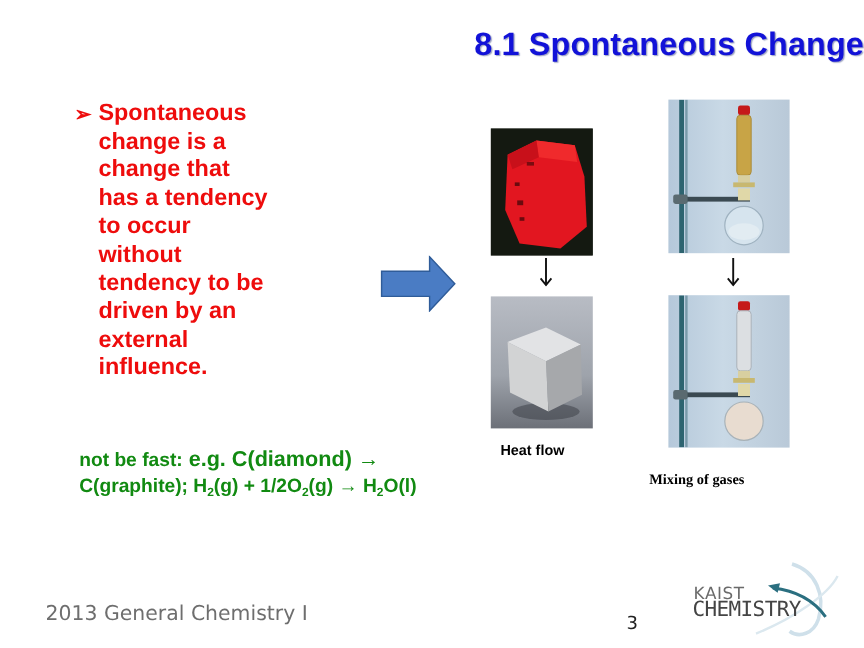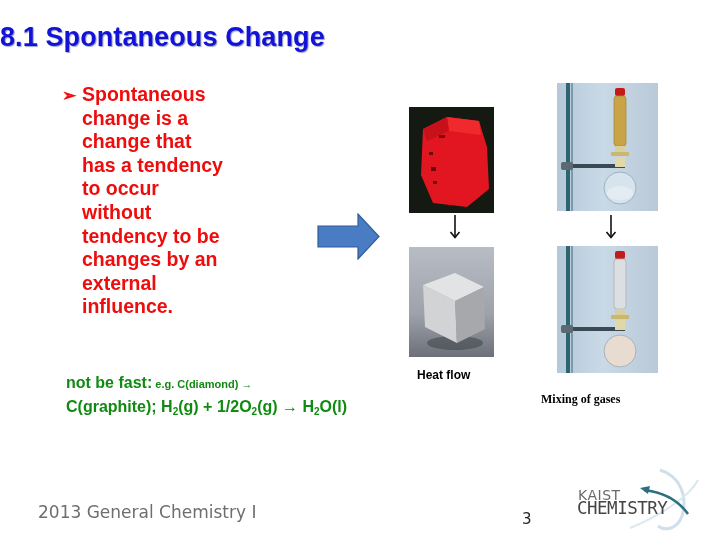--- a/index.html
+++ b/index.html
@@ -2,39 +2,39 @@
 <html><head>
   <meta charset="utf-8">
   <style>
     html, body { margin: 0; padding: 0; }
     body {
       width: 720px; height: 540px; background: #ffffff; position: relative; overflow: hidden;
       font-family: "Liberation Sans", sans-serif;
     }
     .abs { position: absolute; }
     .title {
-      left: 0; top: 22px; width: 720px; text-align: left;
+      left: 0; top: 22px; width: 720px; text-align: right;
       font-size: 27px; font-weight: bold; color: #1212d8;
       text-shadow: 1px 1px 1px #9aa0c0;
       letter-spacing: 0.1px;
     }
     .bullet {
       left: 62px; top: 83px; width: 190px;
       color: #ee0c0c; font-weight: bold; font-size: 19.5px; line-height: 23.6px;
     }
     .bullet .marker {
       position: absolute; left: 0; top: 1px; font-size: 17px; color: #ee0c0c;
     }
     .bullet .lines { margin-left: 20px; }
     .bullet .lines span { display: block; white-space: nowrap; }
     .note {
       left: 66px; top: 372px; width: 340px;
       color: #118a11; font-weight: bold; font-size: 16px; line-height: 21.5px;
     }
-    .note .small { font-size: 11px; }
+    .note .small { font-size: 18px; }
     .note sub { font-size: 10px; vertical-align: -3px; line-height: 0; }
     .note .line { display: block; white-space: nowrap; }
     .photo { overflow: hidden; }
     .red-cube { left: 409px; top: 107px; width: 85px; height: 106px; background: #151a12; }
     .steel-cube { left: 409px; top: 247px; width: 85px; height: 110px; background: linear-gradient(180deg,#b8bcc4 0%,#9ea3ab 60%,#6c7078 100%); }
     .flask-top { left: 557px; top: 83px; width: 101px; height: 128px; background: linear-gradient(90deg,#b5c8da 0%,#c9d9e6 45%,#b9c9d8 100%); }
     .flask-bottom { left: 557px; top: 246px; width: 101px; height: 127px; background: linear-gradient(90deg,#b5c8da 0%,#c9d9e6 45%,#b9c9d8 100%); }
     .down-arrow { width: 12px; height: 24px; }
     .label {
       font-weight: bold; font-size: 12px; color: #000; white-space: nowrap;
@@ -65,21 +65,21 @@
 <div class="abs bullet">
   <span class="marker">➢</span>
   <div class="lines">
     <span>Spontaneous</span>
     <span>change is a</span>
     <span>change that</span>
     <span>has a tendency</span>
     <span>to occur</span>
     <span>without</span>
     <span>tendency to be</span>
-    <span>changes by an</span>
+    <span>driven by an</span>
     <span>external</span>
     <span>influence.</span>
   </div>
 </div>
 
 <div class="abs note">
   <span class="line"><span>not be fast:</span><span class="small"> e.g.  C(diamond) →</span></span>
   <span class="line"><span>C(graphite); H</span><sub>2</sub><span>(g) + 1/2O</span><sub>2</sub><span>(g) → H</span><sub>2</sub><span>O(l)</span></span>
 </div>
 

